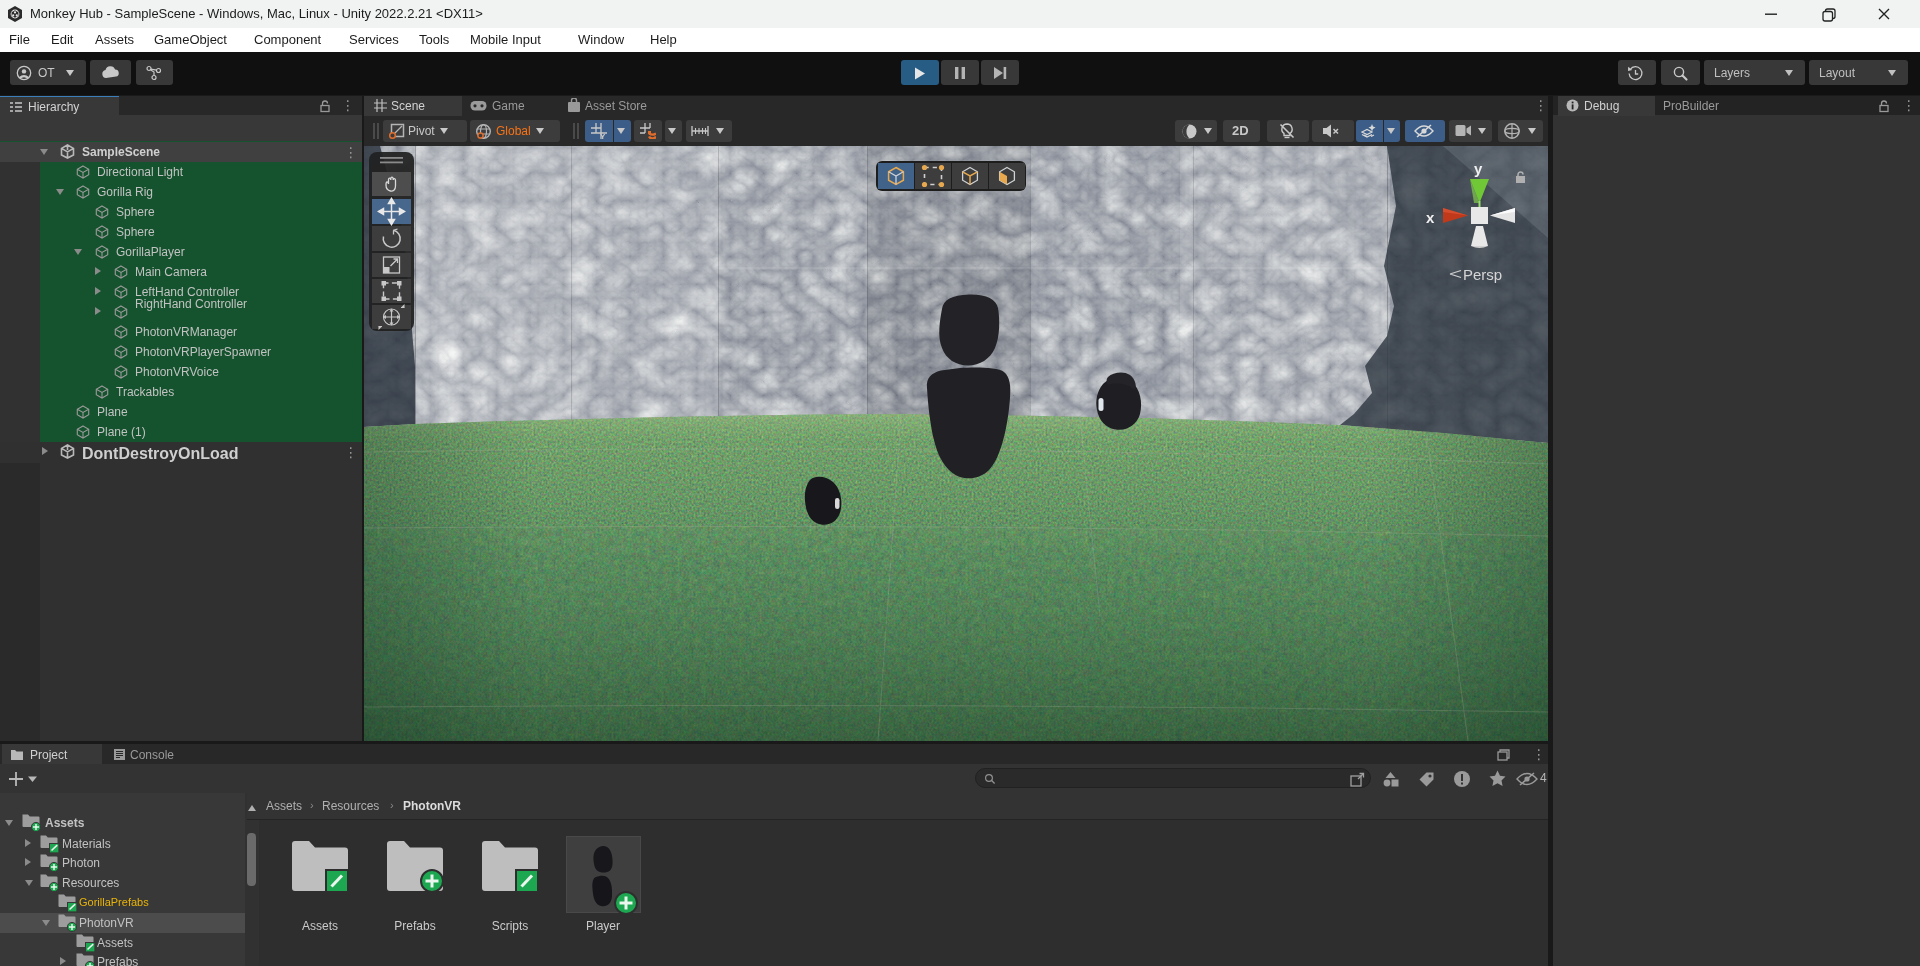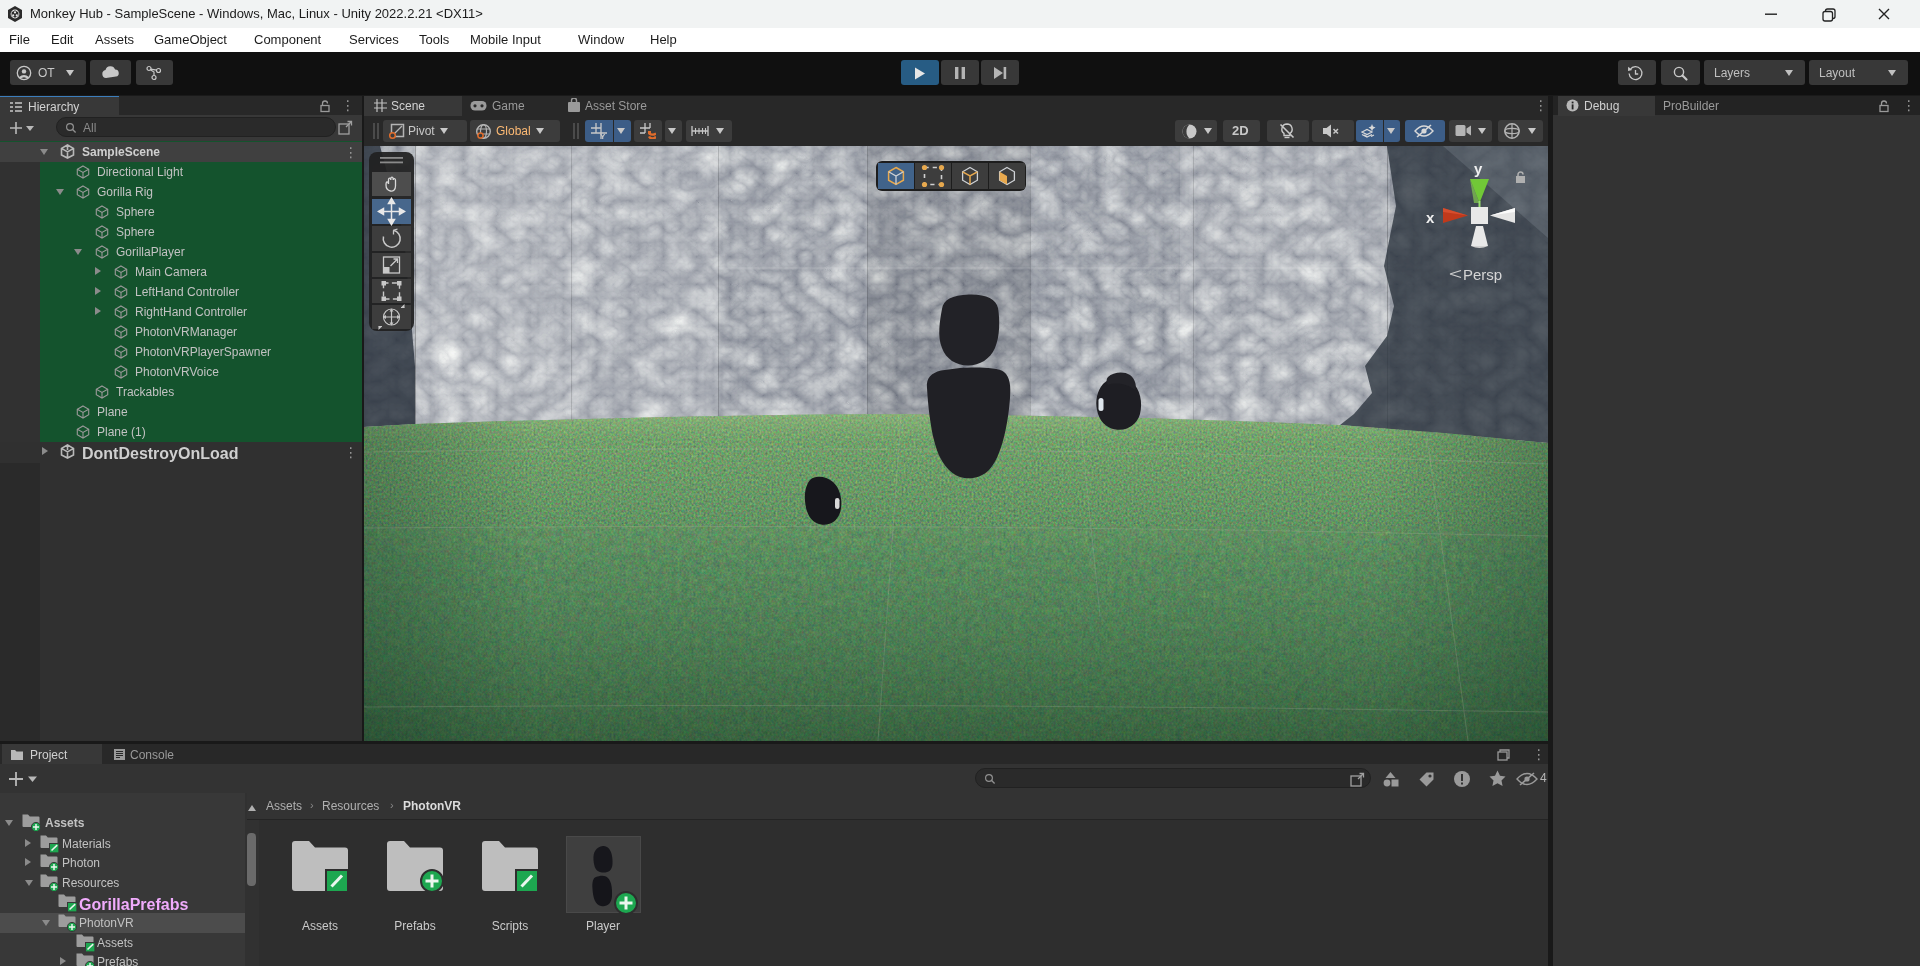--- a/index.html
+++ b/index.html
@@ -151,37 +151,20 @@
       <svg class="abs" style="left:9px;top:3px" width="14" height="14" viewBox="0 0 14 14">
         <path d="M1 3h3M1 7h3M1 11h3M6 3h7M6 7h7M6 11h7" stroke="#c8c8c8" stroke-width="1.4"></path>
       </svg>
       <span class="abs" style="left:28px;top:3px">Hierarchy</span>
     </div>
     <svg class="abs" style="left:318px;top:4px" width="14" height="14" viewBox="0 0 14 14">
       <rect x="3" y="6.5" width="8" height="6" fill="none" stroke="#999" stroke-width="1.3"></rect>
       <path d="M4.5 6.5 V4.5 A2.5 2.5 0 0 1 9.5 4.5" fill="none" stroke="#999" stroke-width="1.3"></path>
     </svg>
     <div class="kebab abs" style="left:341px;top:4px">⋮</div>
-    <div id="hiersearchrow" class="abs">
-      <svg class="abs" style="left:9px;top:6px" width="26" height="14" viewBox="0 0 26 14">
-        <path d="M7 1 V13 M1 7 H13" stroke="#b8b8b8" stroke-width="1.6"></path>
-        <polygon points="17,5 25,5 21,10" fill="#b8b8b8"></polygon>
-      </svg>
-      <div class="abs" style="left:56px;top:2px;width:280px;height:20px;background:#2a2a2a;border:1px solid #212121;border-radius:10px">
-        <svg class="abs" style="left:8px;top:4px" width="12" height="12" viewBox="0 0 12 12">
-          <circle cx="5" cy="5" r="3.4" fill="none" stroke="#909090" stroke-width="1.2"></circle>
-          <path d="M7.6 7.6 L10.6 10.6" stroke="#909090" stroke-width="1.4"></path>
-        </svg>
-        <span class="abs" style="left:26px;top:3px;font-size:12px;color:#8a8a8a">All</span>
-      </div>
-      <svg class="abs" style="left:338px;top:5px" width="15" height="15" viewBox="0 0 15 15">
-        <rect x="1" y="4" width="10" height="10" fill="none" stroke="#a0a0a0" stroke-width="1.3"></rect>
-        <path d="M8 7 L13.5 1.5 M9.5 1.5 H13.5 V5.5" fill="none" stroke="#a0a0a0" stroke-width="1.3"></path>
-      </svg>
-    </div>
     <div id="hiertree" class="abs">
         <div class="abs" style="left:0;top:21px;width:40px;height:301px;background:#313131"></div>
 <div class="abs" style="left:0;top:321px;width:362px;height:279px;background:#303030"></div>
 <div class="abs" style="left:0;top:322px;width:40px;height:278px;background:#2a2a2a"></div>
 <div class="abs" style="left:0;top:1px;width:362px;height:20px;background:#404040"></div>
 <div class="tri abs" style="left:40px;top:8px;border-top:6px solid #8b8b8b;border-left:4.5px solid transparent;border-right:4.5px solid transparent"></div>
 <svg class="abs" style="left:60px;top:3px" width="15" height="15" viewBox="0 0 15 15">
 <path d="M7.5 1 L13.5 4.4 V11 L7.5 14 L1.5 11 V4.4 Z M7.5 1 V6 M1.5 4.4 L7.5 7.9 L13.5 4.4 M7.5 14 V7.9" fill="none" stroke="#b8b8b8" stroke-width="1.6"></path>
 </svg>
 <div class="abs" style="left:82px;top:4px;font-size:12px;font-weight:bold;color:#cfcfcf">SampleScene</div>
@@ -223,21 +206,21 @@
 <svg class="abs" style="left:114px;top:144px" width="14" height="14" viewBox="0 0 14 14">
 <path d="M7 1 L12.7 4.2 V9.8 L7 13 L1.3 9.8 V4.2 Z" fill="none" stroke="#9a9a9a" stroke-width="1.1"></path>
 <path d="M1.3 4.2 L7 7.4 L12.7 4.2 M7 13 V7.4" fill="none" stroke="#9a9a9a" stroke-width="1.1"></path>
 </svg>
 <div class="abs" style="left:135px;top:144px;font-size:12px;color:#c2c2c2">LeftHand Controller</div>
 <div class="tri abs" style="left:95px;top:166px;border-left:6px solid #8b8b8b;border-top:4.5px solid transparent;border-bottom:4.5px solid transparent"></div>
 <svg class="abs" style="left:114px;top:164px" width="14" height="14" viewBox="0 0 14 14">
 <path d="M7 1 L12.7 4.2 V9.8 L7 13 L1.3 9.8 V4.2 Z" fill="none" stroke="#9a9a9a" stroke-width="1.1"></path>
 <path d="M1.3 4.2 L7 7.4 L12.7 4.2 M7 13 V7.4" fill="none" stroke="#9a9a9a" stroke-width="1.1"></path>
 </svg>
-<div class="abs" style="left:135px;top:164px;font-size:12px;color:#c2c2c2">RightHand Controller</div>
+<div class="abs" style="left:135px;top:156px;font-size:12px;color:#c2c2c2">RightHand Controller</div>
 <svg class="abs" style="left:114px;top:184px" width="14" height="14" viewBox="0 0 14 14">
 <path d="M7 1 L12.7 4.2 V9.8 L7 13 L1.3 9.8 V4.2 Z" fill="none" stroke="#9a9a9a" stroke-width="1.1"></path>
 <path d="M1.3 4.2 L7 7.4 L12.7 4.2 M7 13 V7.4" fill="none" stroke="#9a9a9a" stroke-width="1.1"></path>
 </svg>
 <div class="abs" style="left:135px;top:184px;font-size:12px;color:#c2c2c2">PhotonVRManager</div>
 <svg class="abs" style="left:114px;top:204px" width="14" height="14" viewBox="0 0 14 14">
 <path d="M7 1 L12.7 4.2 V9.8 L7 13 L1.3 9.8 V4.2 Z" fill="none" stroke="#9a9a9a" stroke-width="1.1"></path>
 <path d="M1.3 4.2 L7 7.4 L12.7 4.2 M7 13 V7.4" fill="none" stroke="#9a9a9a" stroke-width="1.1"></path>
 </svg>
 <div class="abs" style="left:135px;top:204px;font-size:12px;color:#c2c2c2">PhotonVRPlayerSpawner</div>
@@ -302,21 +285,21 @@
       </svg>
 <div class="abs" style="left:44px;top:29px;font-size:12px;color:#c8c8c8">Pivot</div>
 <div class="tri trid abs" style="left:76px;top:33px;border-top-color:#c8c8c8"></div>
 <div class="sbtn" style="left:106px;top:25px;width:90px"></div>
 <svg class="abs" style="left:111px;top:28px" width="17" height="17" viewBox="0 0 17 17">
 <circle cx="8.5" cy="8.5" r="6.8" fill="none" stroke="#b4b4b4" stroke-width="1.4"></circle>
 <ellipse cx="8.5" cy="8.5" rx="3" ry="6.8" fill="none" stroke="#b4b4b4" stroke-width="1.2"></ellipse>
 <path d="M2 6 H15 M2 11 H15" stroke="#b4b4b4" stroke-width="1.2"></path>
 <circle cx="5.5" cy="12.5" r="2.6" fill="#3c3c3c" stroke="#e06c2b" stroke-width="1.5"></circle>
       </svg>
-<div class="abs" style="left:132px;top:29px;font-size:12px;color:#fdba74">Global</div>
+<div class="abs" style="left:132px;top:29px;font-size:12px;color:#f97316">Global</div>
 <div class="tri trid abs" style="left:172px;top:33px;border-top-color:#c8c8c8"></div>
 <div class="abs" style="left:209px;top:28px;width:2px;height:16px;background:#4a4a4a"></div>
 <div class="abs" style="left:213px;top:28px;width:2px;height:16px;background:#4a4a4a"></div>
 <div class="sbtn blue" style="left:221px;top:25px;width:28px;border-radius:3px 0 0 3px"></div>
 <svg class="abs" style="left:227px;top:28px" width="16" height="16" viewBox="0 0 16 16">
 <path d="M5 0 V10 M10 0 V16 M0 5 H10 M0 10 H16" stroke="#c8c8c8" stroke-width="1.3"></path>
 <text x="9" y="16" font-size="8" font-weight="bold" fill="#c8c8c8" font-family="Liberation Sans">Y</text>
       </svg>
 <div class="sbtn blue" style="left:250px;top:25px;width:17px;border-radius:0 3px 3px 0"></div>
 <div class="tri trid abs" style="left:253px;top:33px;border-top-color:#c8c8c8"></div>
@@ -697,21 +680,21 @@
 <path d="M0.5 2.5 h5.5 l1.8 2 h8.7 a1 1 0 0 1 1 1 V14 a1 1 0 0 1 -1 1 H1.5 a1 1 0 0 1 -1 -1 Z" fill="#9d9d9d"></path>
           <circle cx="14" cy="15" r="4.6" fill="#1da750" stroke="#383838" stroke-width="1"></circle>
 <path d="M14 12 V18 M11 15 H17" stroke="#eaf6ee" stroke-width="1.5"></path>
         </svg>
 <div class="abs" style="left:62px;top:83px;font-size:12px;font-weight:normal;color:#c2c2c2">Resources</div>
 <svg class="abs" style="left:58px;top:99px" width="23" height="20" viewBox="0 0 23 20">
 <path d="M0.5 2.5 h5.5 l1.8 2 h8.7 a1 1 0 0 1 1 1 V14 a1 1 0 0 1 -1 1 H1.5 a1 1 0 0 1 -1 -1 Z" fill="#9d9d9d"></path>
           <rect x="9.5" y="10.5" width="9.4" height="9.4" fill="#1da750" stroke="#383838" stroke-width="1"></rect>
 <path d="M11.5 17.5 L17.2 12.2" stroke="#eaf6ee" stroke-width="1.6"></path>
         </svg>
-<div class="abs" style="left:79px;top:103px;font-size:16px;font-weight:bold;color:#f0abfc">GorillaPrefabs</div>
+<div class="abs" style="left:79px;top:103px;font-size:11px;font-weight:normal;color:#eab308">GorillaPrefabs</div>
 <div class="abs" style="left:0;top:120px;width:245px;height:20px;background:#4c4c4c"></div>
 <div class="tri abs" style="left:42px;top:127px;border-top:6px solid #8b8b8b;border-left:4.5px solid transparent;border-right:4.5px solid transparent"></div>
 <svg class="abs" style="left:58px;top:119px" width="23" height="20" viewBox="0 0 23 20">
 <path d="M0.5 2.5 h5.5 l1.8 2 h8.7 a1 1 0 0 1 1 1 V14 a1 1 0 0 1 -1 1 H1.5 a1 1 0 0 1 -1 -1 Z" fill="#9d9d9d"></path>
           <circle cx="14" cy="15" r="4.6" fill="#1da750" stroke="#383838" stroke-width="1"></circle>
 <path d="M14 12 V18 M11 15 H17" stroke="#eaf6ee" stroke-width="1.5"></path>
         </svg>
 <div class="abs" style="left:79px;top:123px;font-size:12px;font-weight:normal;color:#c2c2c2">PhotonVR</div>
 <svg class="abs" style="left:76px;top:139px" width="23" height="20" viewBox="0 0 23 20">
 <path d="M0.5 2.5 h5.5 l1.8 2 h8.7 a1 1 0 0 1 1 1 V14 a1 1 0 0 1 -1 1 H1.5 a1 1 0 0 1 -1 -1 Z" fill="#9d9d9d"></path>

